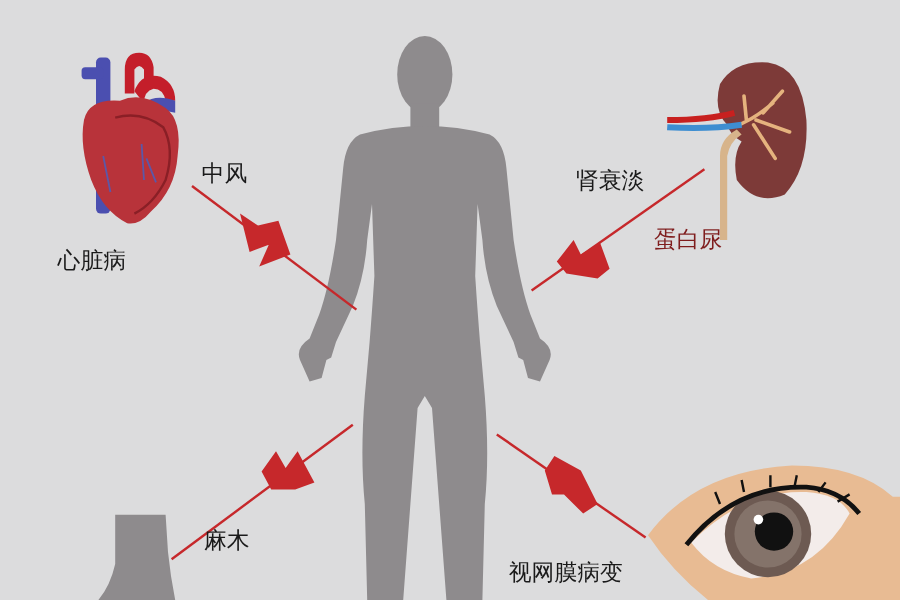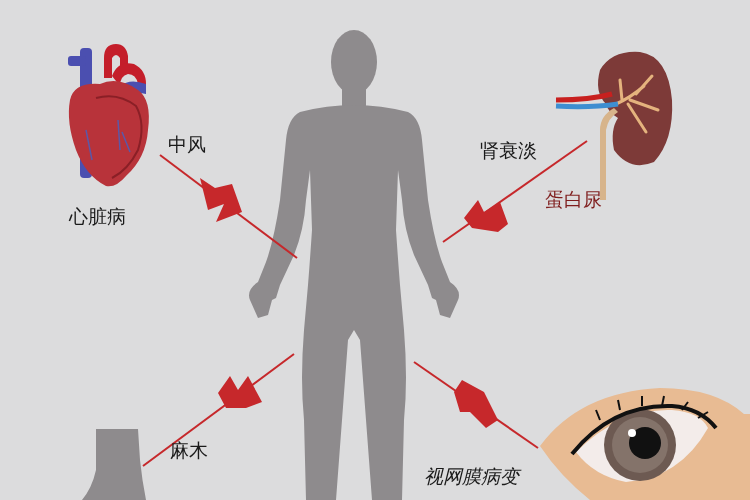--- a/index.html
+++ b/index.html
@@ -74,19 +74,19 @@
       </g>
 
       <g>
         <line x1="414" y1="362" x2="538" y2="448" stroke="#c6282b" stroke-width="2"></line>
         <polygon points="454,392 462,380 484,392 498,420 486,428 470,412 460,412" fill="#c6282b"></polygon>
       </g>
     </g>
   </svg>
 
   <div class="label" style="left:168px; top:132px;">中风</div>
-  <div class="label" style="left:69px; top:204px;">心脏病</div>
+  <div class="label" style="left:48px; top:204px;">心脏病</div>
   <div class="label" style="left:480px; top:138px;font-family:Liberation Serif, serif;">肾衰淡</div>
   <div class="label red" style="left:545px; top:187px;">蛋白尿</div>
   <div class="label" style="left:170px; top:438px;">麻木</div>
-  <div class="label" style="left:424px; top:464px;font-style:italic;">视网膜病变</div>
+  <div class="label" style="left:424px; top:464px;">视网膜病变</div>
 
 </div>
 
 </body></html>

